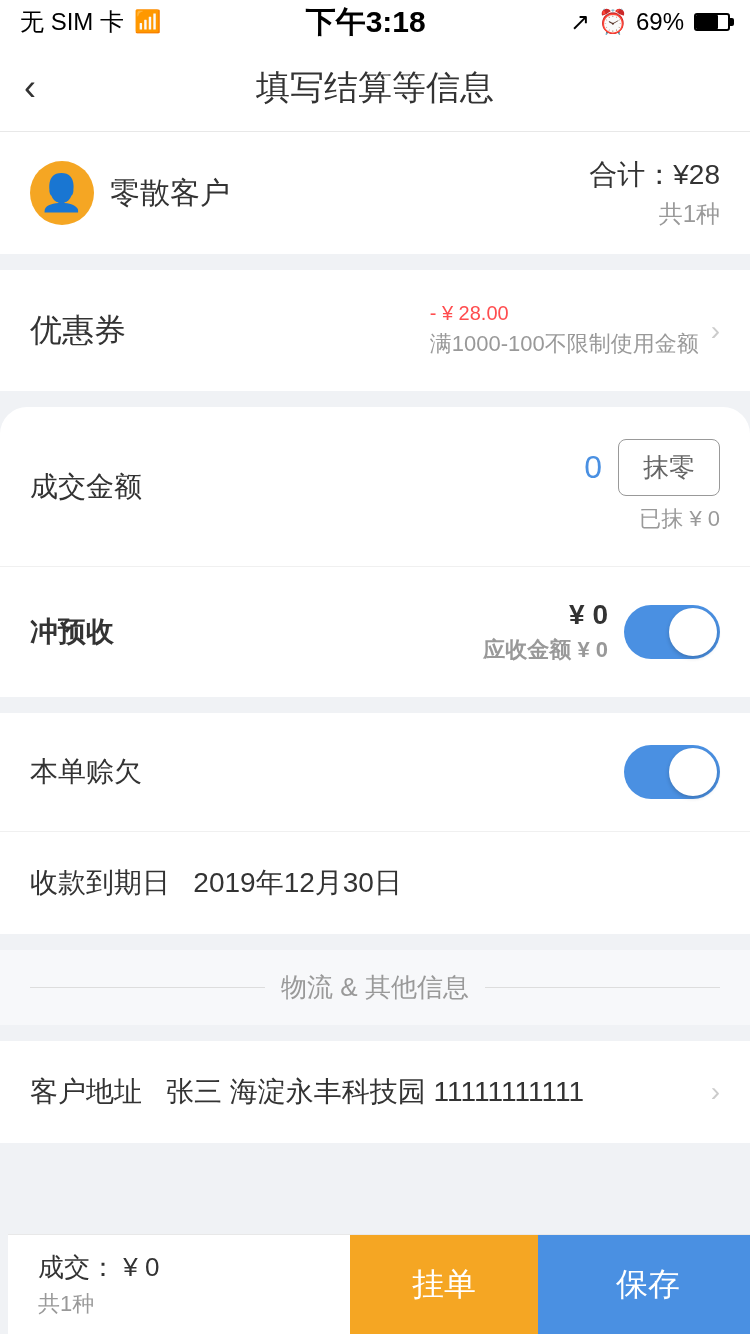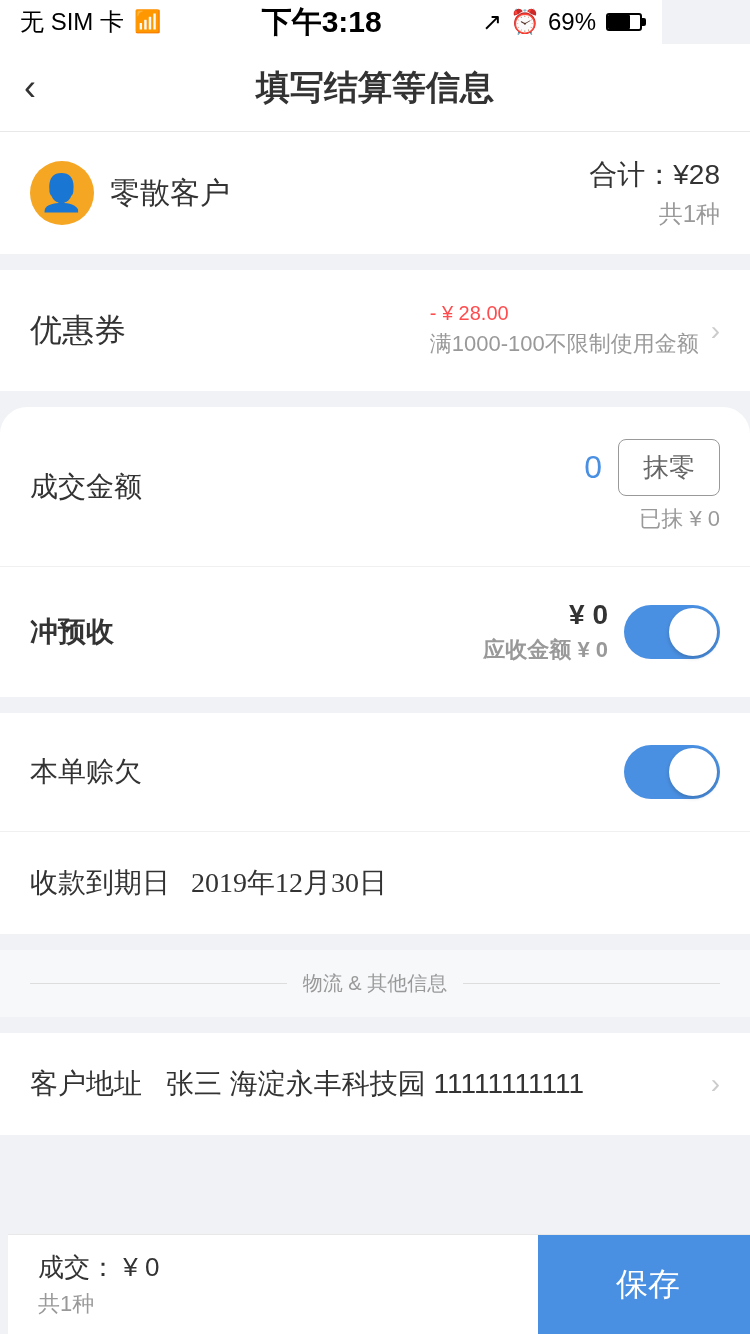--- a/index.html
+++ b/index.html
@@ -10,21 +10,21 @@
       background: #f0f2f5;
       font-family: -apple-system, "PingFang SC", "Helvetica Neue", Arial, sans-serif;
       font-size: 28px;
       color: #333;
       position: relative;
       overflow-x: hidden;
     }
 
     
     .status-bar {
-      width: 662px;
+      width: 750px;
       height: 44px;
       background: #fff;
       display: flex;
       align-items: center;
       justify-content: space-between;
       padding: 0 20px;
       font-size: 24px;
       color: #000;
     }
     .status-left { display: flex; align-items: center; gap: 10px; }
@@ -71,21 +71,21 @@
     }
     .nav-back {
       position: absolute;
       left: 24px;
       font-size: 36px;
       color: #333;
       cursor: pointer;
     }
     .nav-title {
       font-size: 34px;
-      font-weight: 700;
+      font-weight: 400;
       color: #333;
     }
 
     
     .section {
       background: #fff;
       margin-bottom: 16px;
     }
 
     
@@ -203,39 +203,39 @@
       background: #fff;
     }
     .credit-label { font-size: 28px; color: #333; }
 
     
     .due-row {
       padding: 32px 30px;
       background: #fff;
       border-top: 1px solid #f0f0f0;
     }
-    .due-text { font-size: 28px; color: #333; font-family: Liberation Serif, serif; }
+    .due-text { font-size: 28px; color: #333; }
 
     
     .logistics-header {
       padding: 20px 30px;
       background: #f7f8fa;
       text-align: center;
       position: relative;
       display: flex;
       align-items: center;
       justify-content: center;
       gap: 16px;
     }
     .logistics-line {
       flex: 1;
       height: 1px;
       background: #ddd;
     }
-    .logistics-title { font-size: 20px; color: #999; white-space: nowrap; }
+    .logistics-title { font-size: 26px; color: #999; white-space: nowrap; }
 
     
     .address-row {
       padding: 32px 30px;
       background: #fff;
       display: flex;
       align-items: center;
       justify-content: space-between;
     }
     .address-label { font-size: 28px; color: #333; min-width: 120px; }
@@ -399,14 +399,15 @@
 <div class="spacer"></div>
 
 <div class="bottom-bar">
   <div class="bottom-summary">
     <div class="bottom-trade">
       <span>成交：</span>
       <span>¥ 0</span>
     </div>
     <div class="bottom-count">共1种</div>
   </div>
+  <div class="bottom-btn-hold">挂单</div>
   <div class="bottom-btn-save">保存</div>
 </div>
 
 </body></html>

